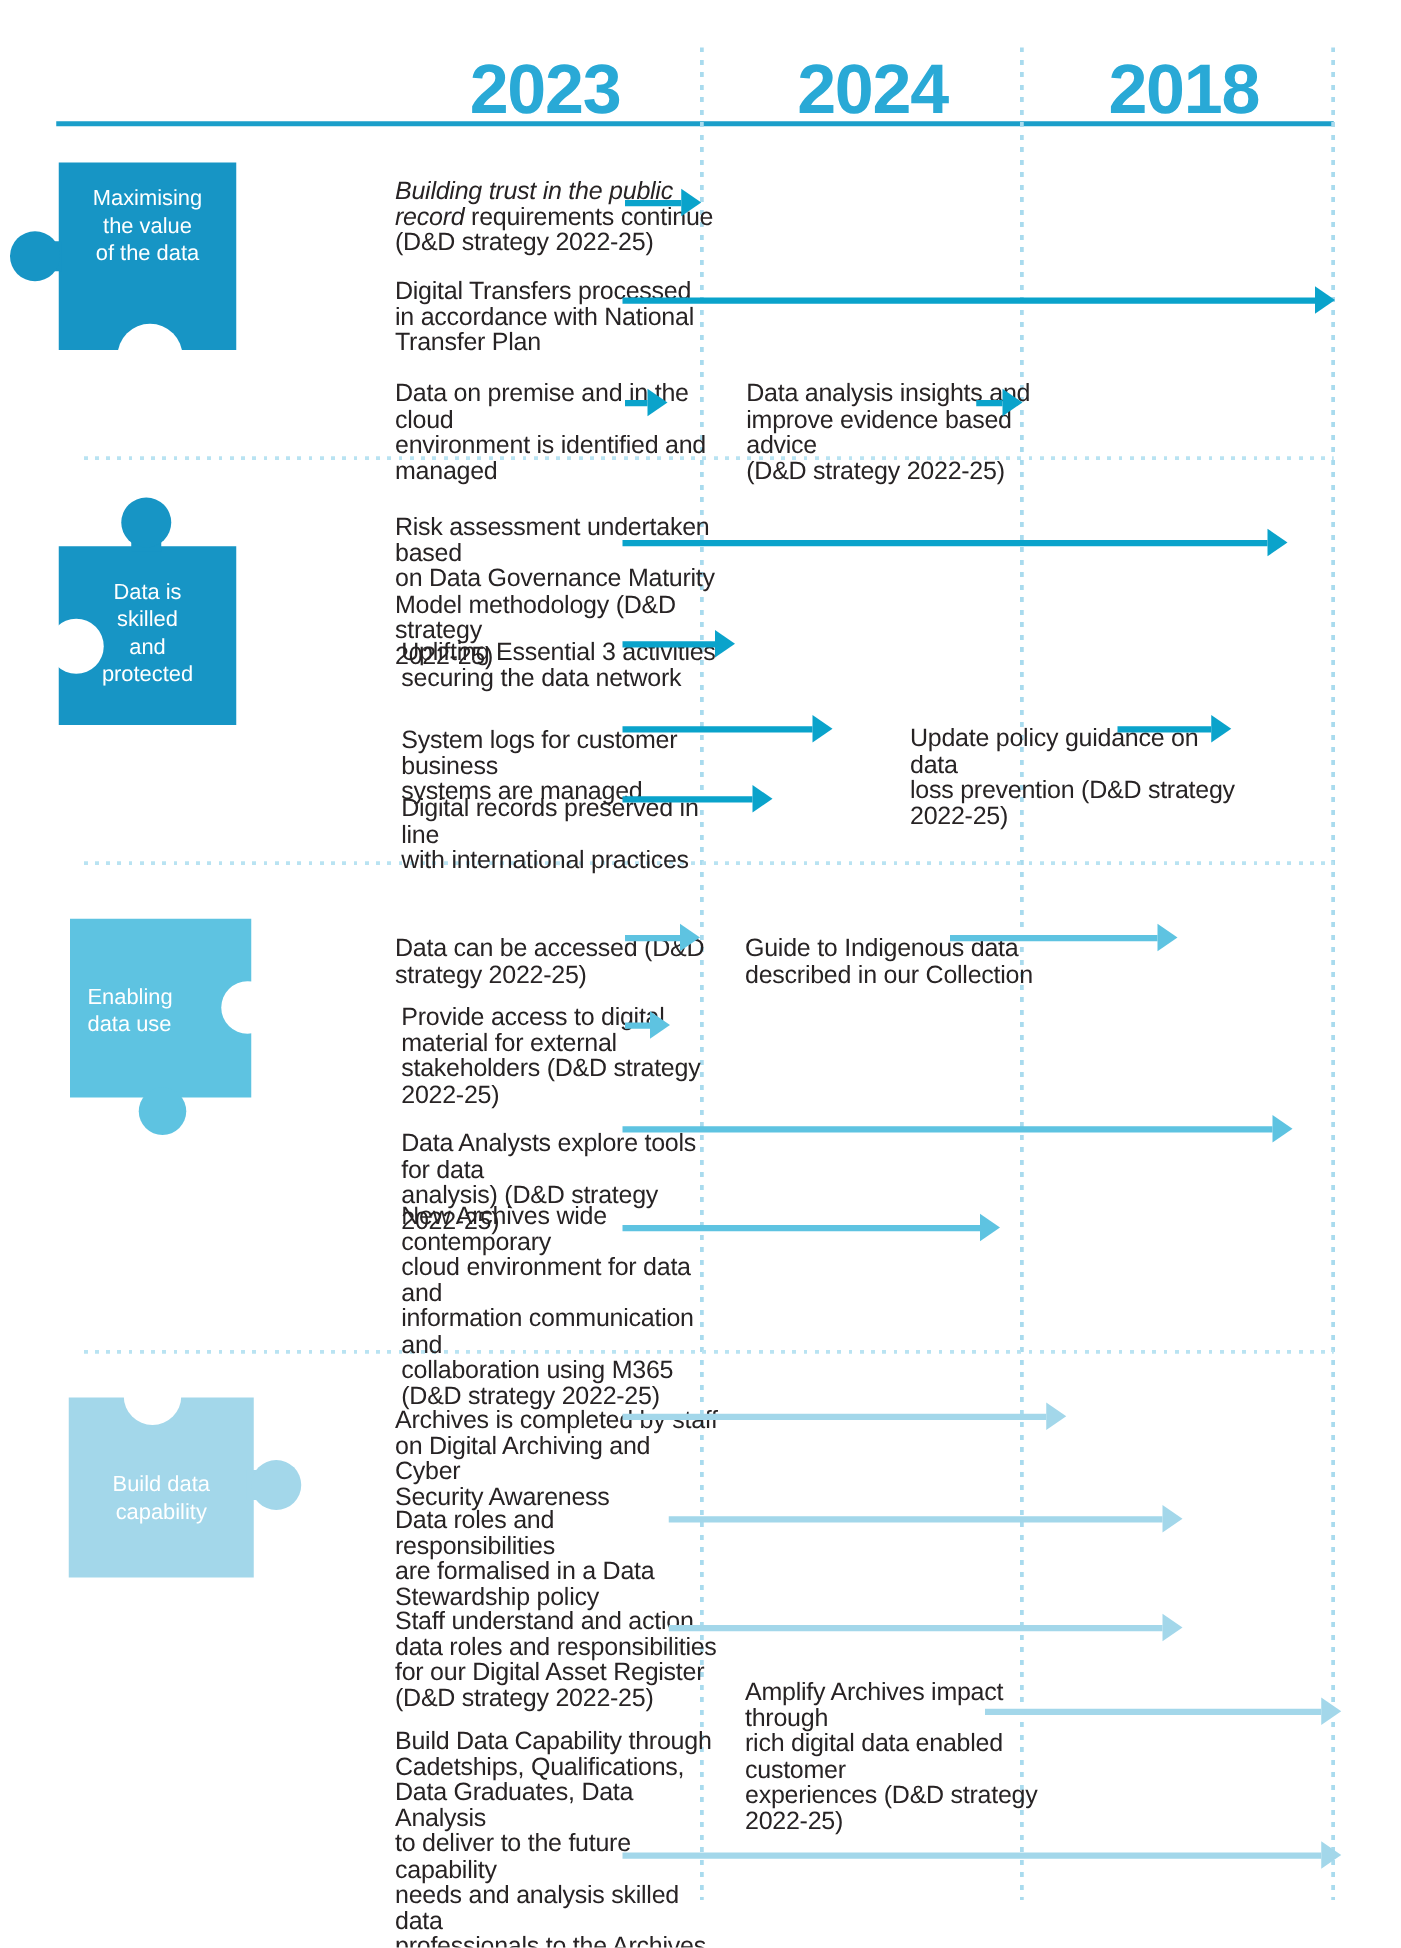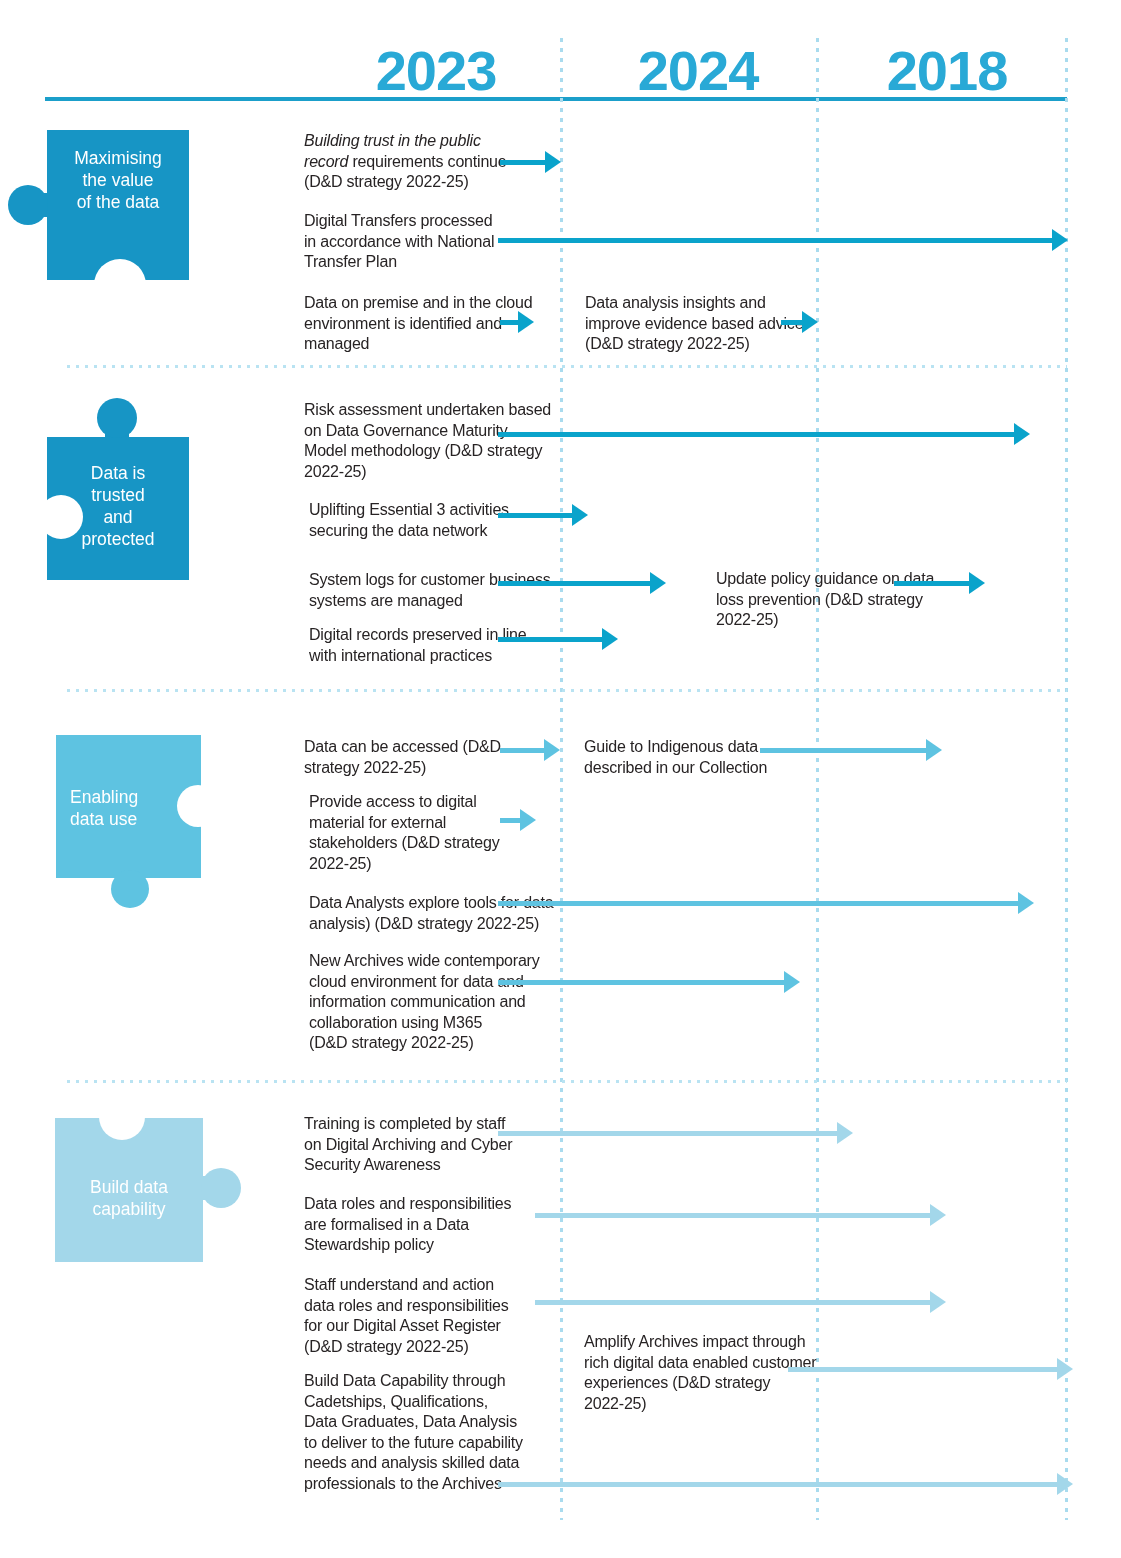--- a/index.html
+++ b/index.html
@@ -33,21 +33,21 @@
   .fill-mid{fill:var(--accent_mid,#5ec3e1);}
   .fill-light{fill:var(--accent_light,#a3d7ea);}
   .fill-bg{fill:#ffffff;}
   .plabel{
     position:absolute;color:#ffffff;font-weight:normal;font-size:17.5px;
     line-height:22px;white-space:pre-line;text-align:center;
   }
   .plabel.left{text-align:left;}
   
   .txt{
-    position:absolute;margin:4px;font-size:16px;line-height:20.5px;
+    position:absolute;margin:16px;font-size:20px;line-height:20.5px;
     letter-spacing:-0.2px;white-space:pre-line;width:260px;
   }
   .it{font-style:italic;}
   
   .arrow{
     position:absolute;height:5px;background:var(--c);
   }
   .arrow::after{
     content:"";position:absolute;left:100%;top:-9px;
     border:11px solid transparent;border-right:0;
@@ -125,21 +125,21 @@
   <div class="arrow" style="left: 500px; top: 319.5px; width: 18px;"></div>
 
   <p class="txt" style="left:581px;top:289px">Data analysis insights and
 improve evidence based advice
 (D&amp;D strategy 2022-25)</p>
   <div class="arrow" style="left: 781px; top: 319.5px; width: 21px;"></div>
 </div>
 
 <div class="sec2">
   <div class="plabel" style="left:47px;top:462px;width:142px">Data is
-trusted
+skilled
 and
 protected</div>
 
   <p class="txt" style="left:300px;top:396px">Risk assessment undertaken based
 on Data Governance Maturity
 Model methodology (D&amp;D strategy
 2022-25)</p>
   <div class="arrow" style="left: 498px; top: 431.5px; width: 516px;"></div>
 
   <p class="txt" style="left:305px;top:496px">Uplifting Essential 3 activities
@@ -187,21 +187,21 @@
 information communication and
 collaboration using M365
 (D&amp;D strategy 2022-25)</p>
   <div class="arrow" style="left: 498px; top: 979.5px; width: 286px;"></div>
 </div>
 
 <div class="sec4">
   <div class="plabel" style="left:55px;top:1176px;width:148px">Build data
 capability</div>
 
-  <p class="txt" style="left:300px;top:1110px">Training is completed by staff
+  <p class="txt" style="left:300px;top:1110px">Archives is completed by staff
 on Digital Archiving and Cyber
 Security Awareness</p>
   <div class="arrow" style="left: 498px; top: 1130.5px; width: 339px;"></div>
 
   <p class="txt" style="left:300px;top:1190px">Data roles and responsibilities
 are formalised in a Data
 Stewardship policy</p>
   <div class="arrow" style="left: 535px; top: 1212.5px; width: 395px;"></div>
 
   <p class="txt" style="left:300px;top:1271px">Staff understand and action

